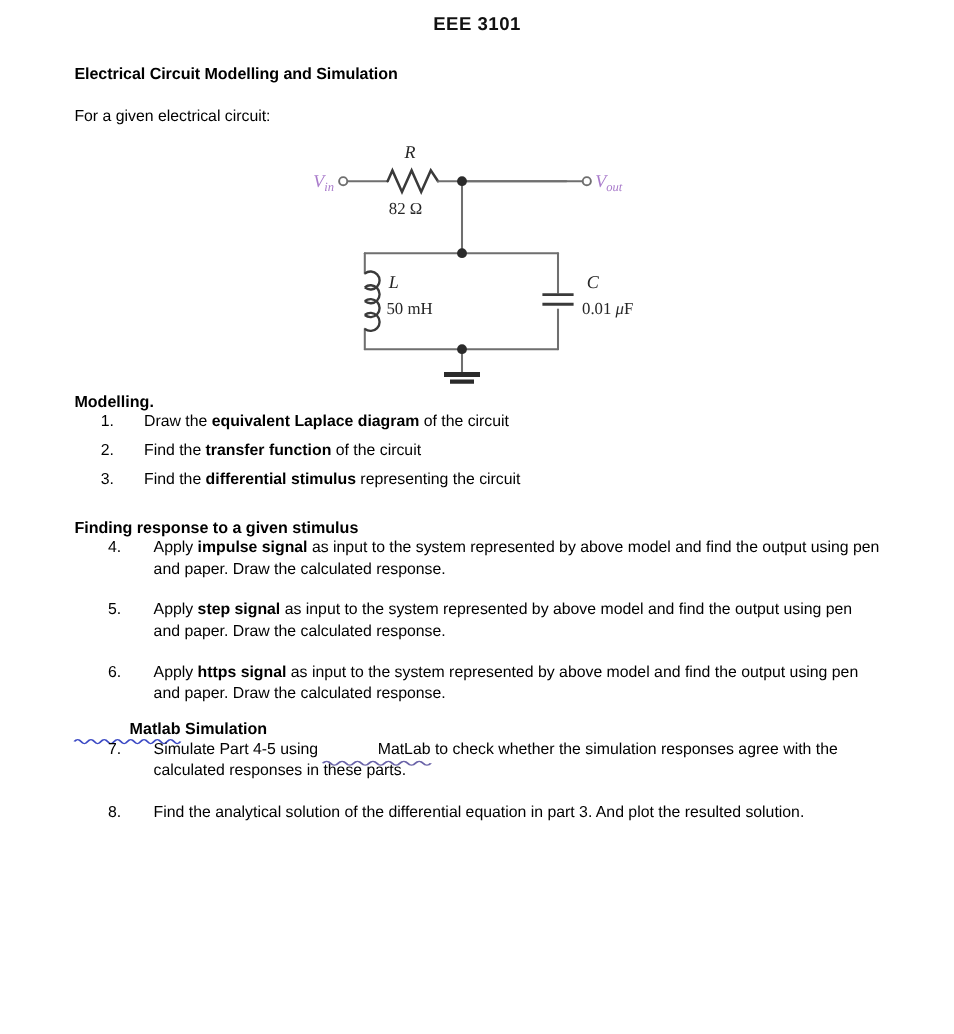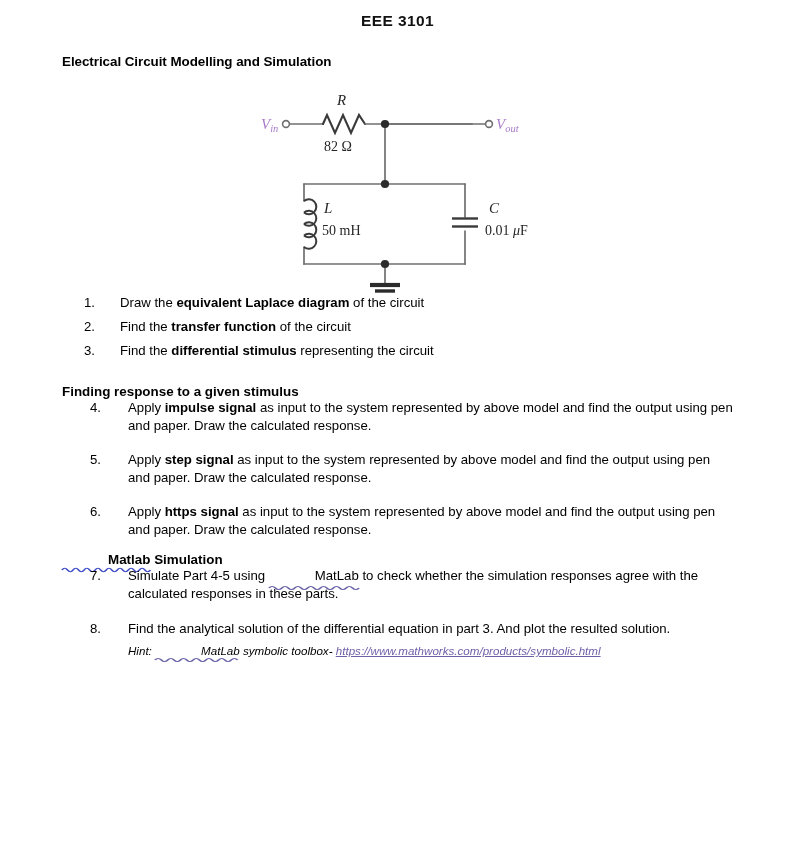--- a/index.html
+++ b/index.html
@@ -149,20 +149,21 @@
 <body>
 
 <div class="page">
 
   <div class="top-cut-heading">EEE 3101</div>
 
   <div class="content">
 
     <h1 class="section-title">Electrical Circuit Modelling and Simulation</h1>
 
+    <p class="lead">For a given electrical circuit:</p>
 
     <div class="figure">
       <svg width="672" height="205" viewBox="0 0 672 205" xmlns="http://www.w3.org/2000/svg">
         <defs></defs>
         <g stroke="#6f6f6f" stroke-width="1.7" fill="none" stroke-linecap="round">
 
           <line x1="228" y1="35" x2="261" y2="35"></line>
 
           <polyline points="261,35 265,26 273,44 281,26 289,44 297,26 303,35" stroke="#3a3a3a" stroke-width="2.1"></polyline>
 
@@ -225,20 +226,21 @@
         <text x="262" y="124" font-family="'Liberation Serif', serif" font-size="15" font-style="italic" fill="#262626">L</text>
 
         <text x="260" y="146" font-family="'Liberation Serif', serif" font-size="14" fill="#262626">50 mH</text>
 
         <text x="427" y="124" font-family="'Liberation Serif', serif" font-size="15" font-style="italic" fill="#262626">C</text>
 
         <text x="423" y="146" font-family="'Liberation Serif', serif" font-size="14" fill="#262626">0.01 <tspan font-style="italic">μ</tspan>F</text>
       </svg>
     </div>
 
+    <h2 class="sub-head modelling">Modelling.</h2>
 
     <ol class="tasks list-a">
       <li>
         <span class="num">1.</span>
         <span class="txt"><span>Draw the </span><b>equivalent Laplace diagram</b><span> of the circuit</span></span>
       </li>
       <li>
         <span class="num">2.</span>
         <span class="txt"><span>Find the </span><b>transfer function</b><span> of the circuit</span></span>
       </li>
@@ -279,18 +281,15 @@
         <span class="txt"><span>Simulate Part 4-5 using </span><span class="sqwrap"><span>MatLab</span><svg class="sq" viewBox="0 0 42 5" preserveAspectRatio="none">
                 <path d="M0,4 Q1.5,0.8 3,4 T6,4 T9,4 T12,4 T15,4 T18,4 T21,4 T24,4 T27,4 T30,4 T33,4 T36,4 T39,4 T42,4" fill="none" stroke="#6a63a8" stroke-width="1"></path>
               </svg></span><span> to check whether the simulation responses agree with the calculated responses in these parts.</span></span>
       </li>
       <li>
         <span class="num">8.</span>
         <span class="txt">Find the analytical solution of the differential equation in part 3. And plot the resulted solution.</span>
       </li>
     </ol>
 
-    <div class="hint"><span>Hint: </span><span class="sqwrap"><span>MatLab</span><svg class="sq" viewBox="0 0 40 5" preserveAspectRatio="none">
-            <path d="M0,4 Q1.5,0.8 3,4 T6,4 T9,4 T12,4 T15,4 T18,4 T21,4 T24,4 T27,4 T30,4 T33,4 T36,4 T39,4" fill="none" stroke="#6a63a8" stroke-width="1"></path>
-          </svg></span><span> symbolic toolbox- </span><a class="link" href="#">https://www.mathworks.com/products/symbolic.html</a></div>
 
   </div>
 </div>
 
 </body></html>

